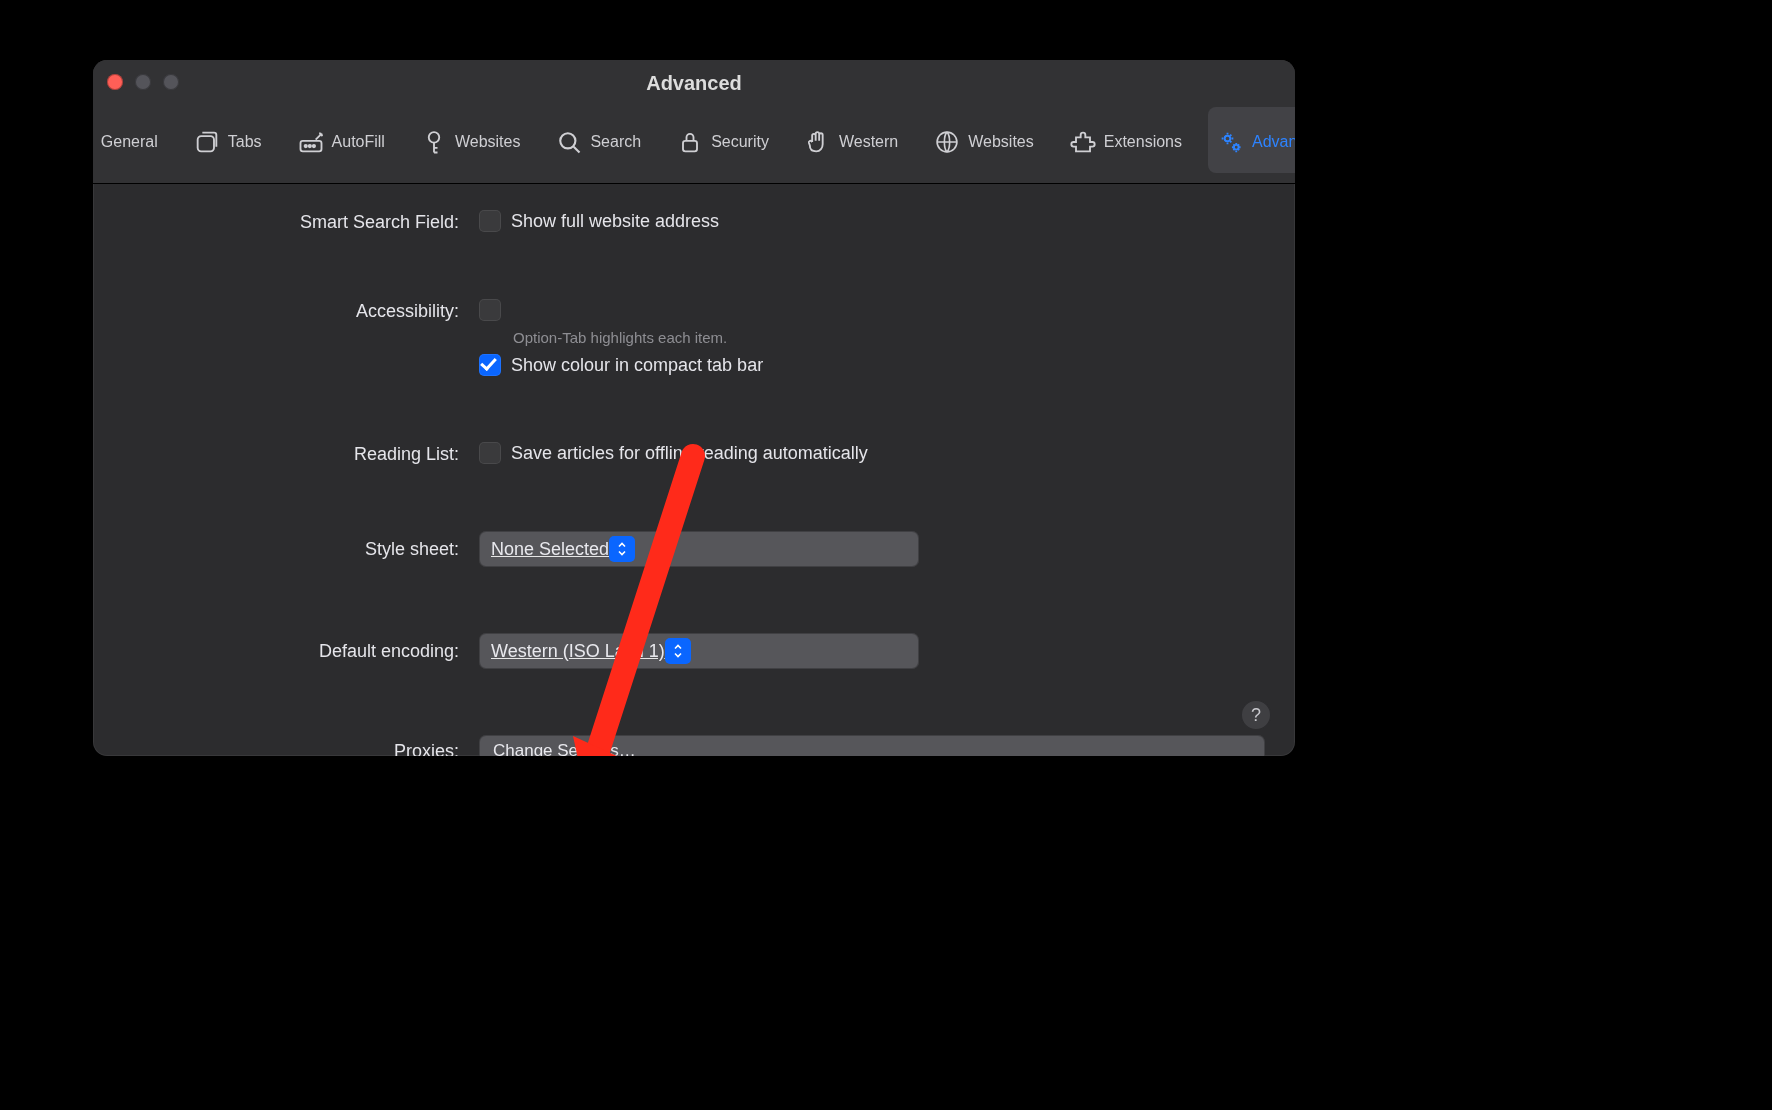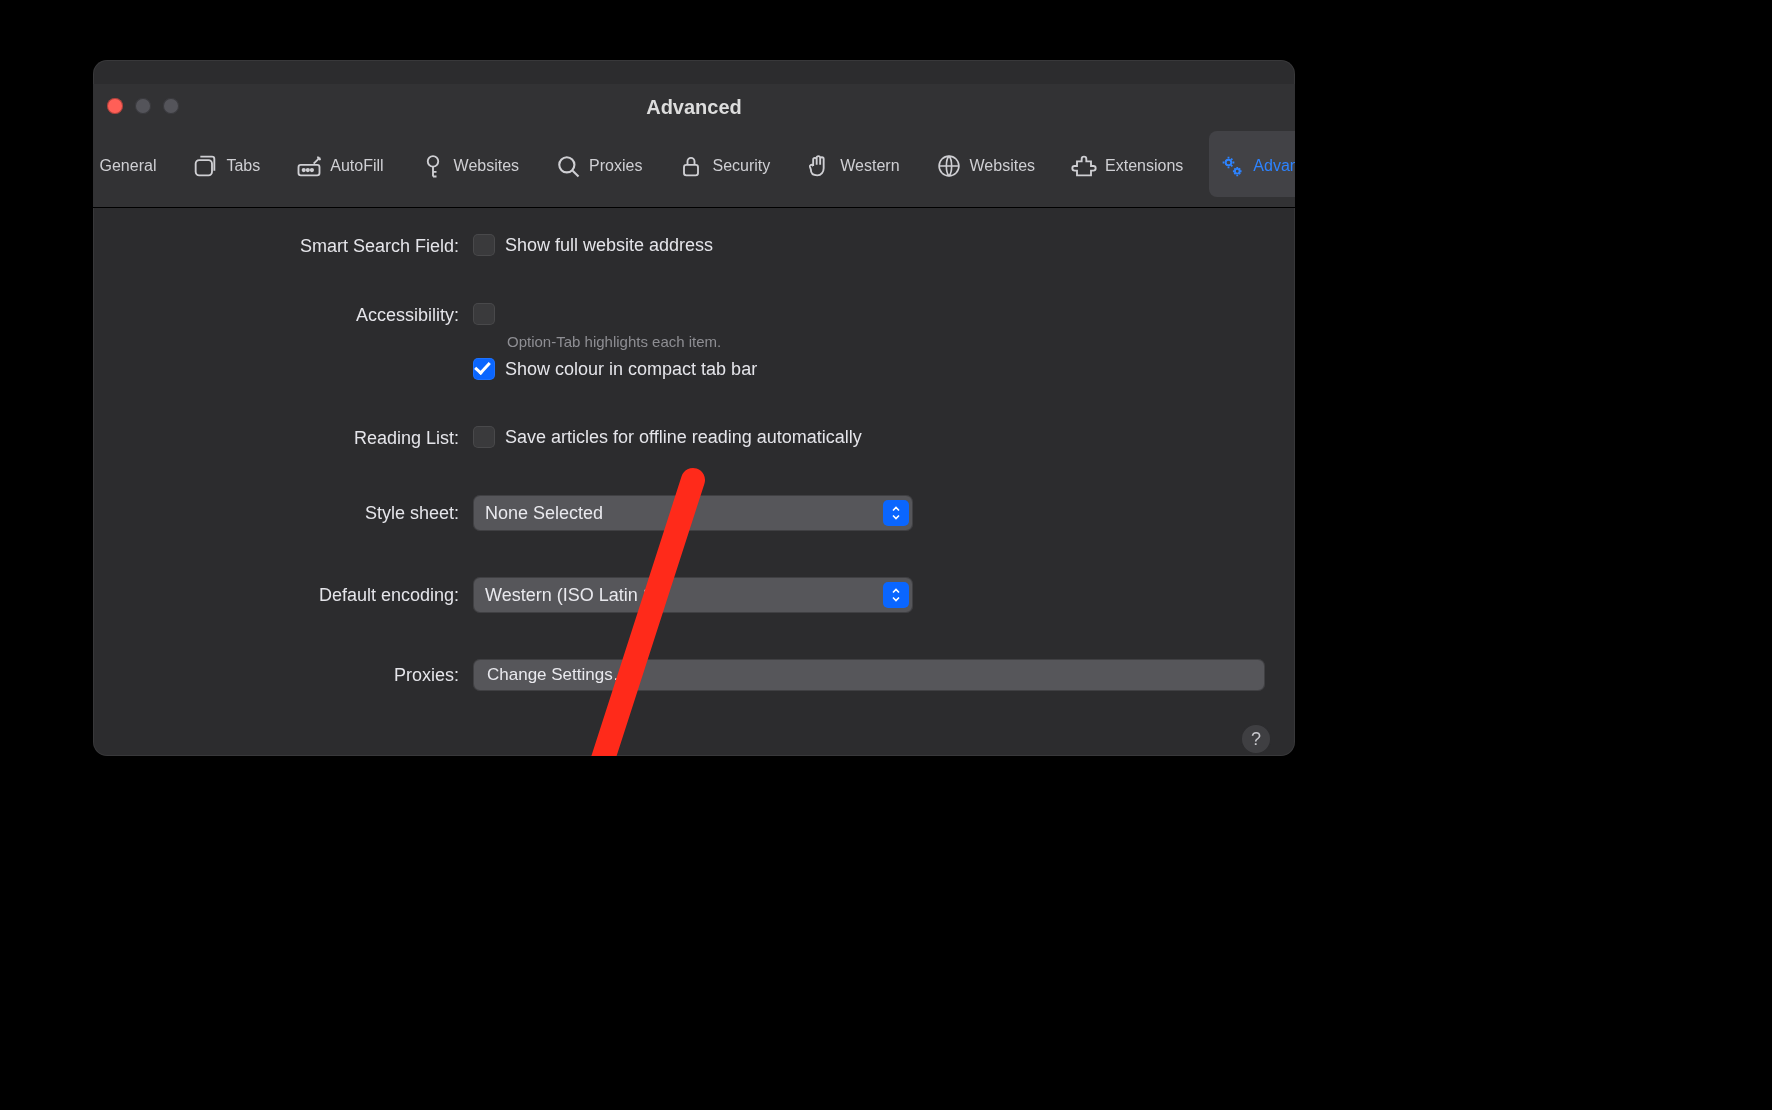--- a/index.html
+++ b/index.html
@@ -26,21 +26,20 @@
     overflow: hidden;
     color: #e6e6e6;
   }
 
   
   .titlebar {
     height: 124px;
     border-bottom: 1px solid #000;
     background: #323234;
     position: relative;
-    margin-top: 24px;
   }
   .traffic {
     position: absolute;
     left: 14px;
     top: 14px;
     display: flex;
     gap: 12px;
   }
   .traffic .dot {
     width: 16px; height: 16px; border-radius: 50%;
@@ -99,20 +98,21 @@
     position: relative;
     height: calc(100% - 124px);
     padding: 26px 30px 30px;
   }
   .grid {
     display: grid;
     grid-template-columns: 336px auto;
     column-gap: 14px;
     row-gap: 10px;
     align-items: start;
+    gap: 20px;
   }
   .label {
     text-align: right;
     font-size: 18px;
     color: #e5e5ea;
     padding-top: 2px;
     white-space: nowrap;
   }
   .field {
     display: flex;
@@ -152,27 +152,28 @@
     margin-left: 12px;
     box-shadow: 0 0 0 1px rgba(255,255,255,0.08) inset;
     color: #cfcfd3;
     gap: 8px;
     height: 28px;
   }
   .stepper .val { font-size: 16px; }
   .stepper .chev svg { width: 12px; height: 12px; }
 
   .select {
-    display: flex; align-items: center; justify-content: space-between;
+    display: flex; align-items: center; justify-content: flex-start;
     background: #56565a;
     border-radius: 7px;
     height: 36px;
     padding: 0 4px 0 12px;
     width: 440px;
     box-shadow: 0 0 0 1px rgba(0,0,0,0.25) inset;
+    text-decoration: underline;
   }
   .select .sel-text { font-size: 18px; color: #e9e9ee; }
   .select .sel-btn {
     width: 26px; height: 26px;
     border-radius: 5px;
     background: #0a66ff;
     display: flex; flex-direction: column; align-items: center; justify-content: center;
     gap: 2px;
   }
   .select .sel-btn svg { width: 10px; height: 6px; }
@@ -273,21 +274,21 @@
           <span class="tlabel">Websites</span>
         </div>
 
         <div class="tab">
           <span class="ticon">
             <svg viewBox="0 0 24 24" fill="none" stroke="#cfcfd3" stroke-width="1.8">
               <circle cx="11" cy="11" r="6.5"></circle>
               <path d="m16 16 5 5"></path>
             </svg>
           </span>
-          <span class="tlabel">Proxies</span>
+          <span class="tlabel">Search</span>
         </div>
 
         <div class="tab">
           <span class="ticon">
             <svg viewBox="0 0 24 24" fill="none" stroke="#cfcfd3" stroke-width="1.6">
               <rect x="6" y="11" width="12" height="9" rx="2"></rect>
               <path d="M9 11V8a3 3 0 0 1 6 0v3"></path>
             </svg>
           </span>
           <span class="tlabel">Security</span>

